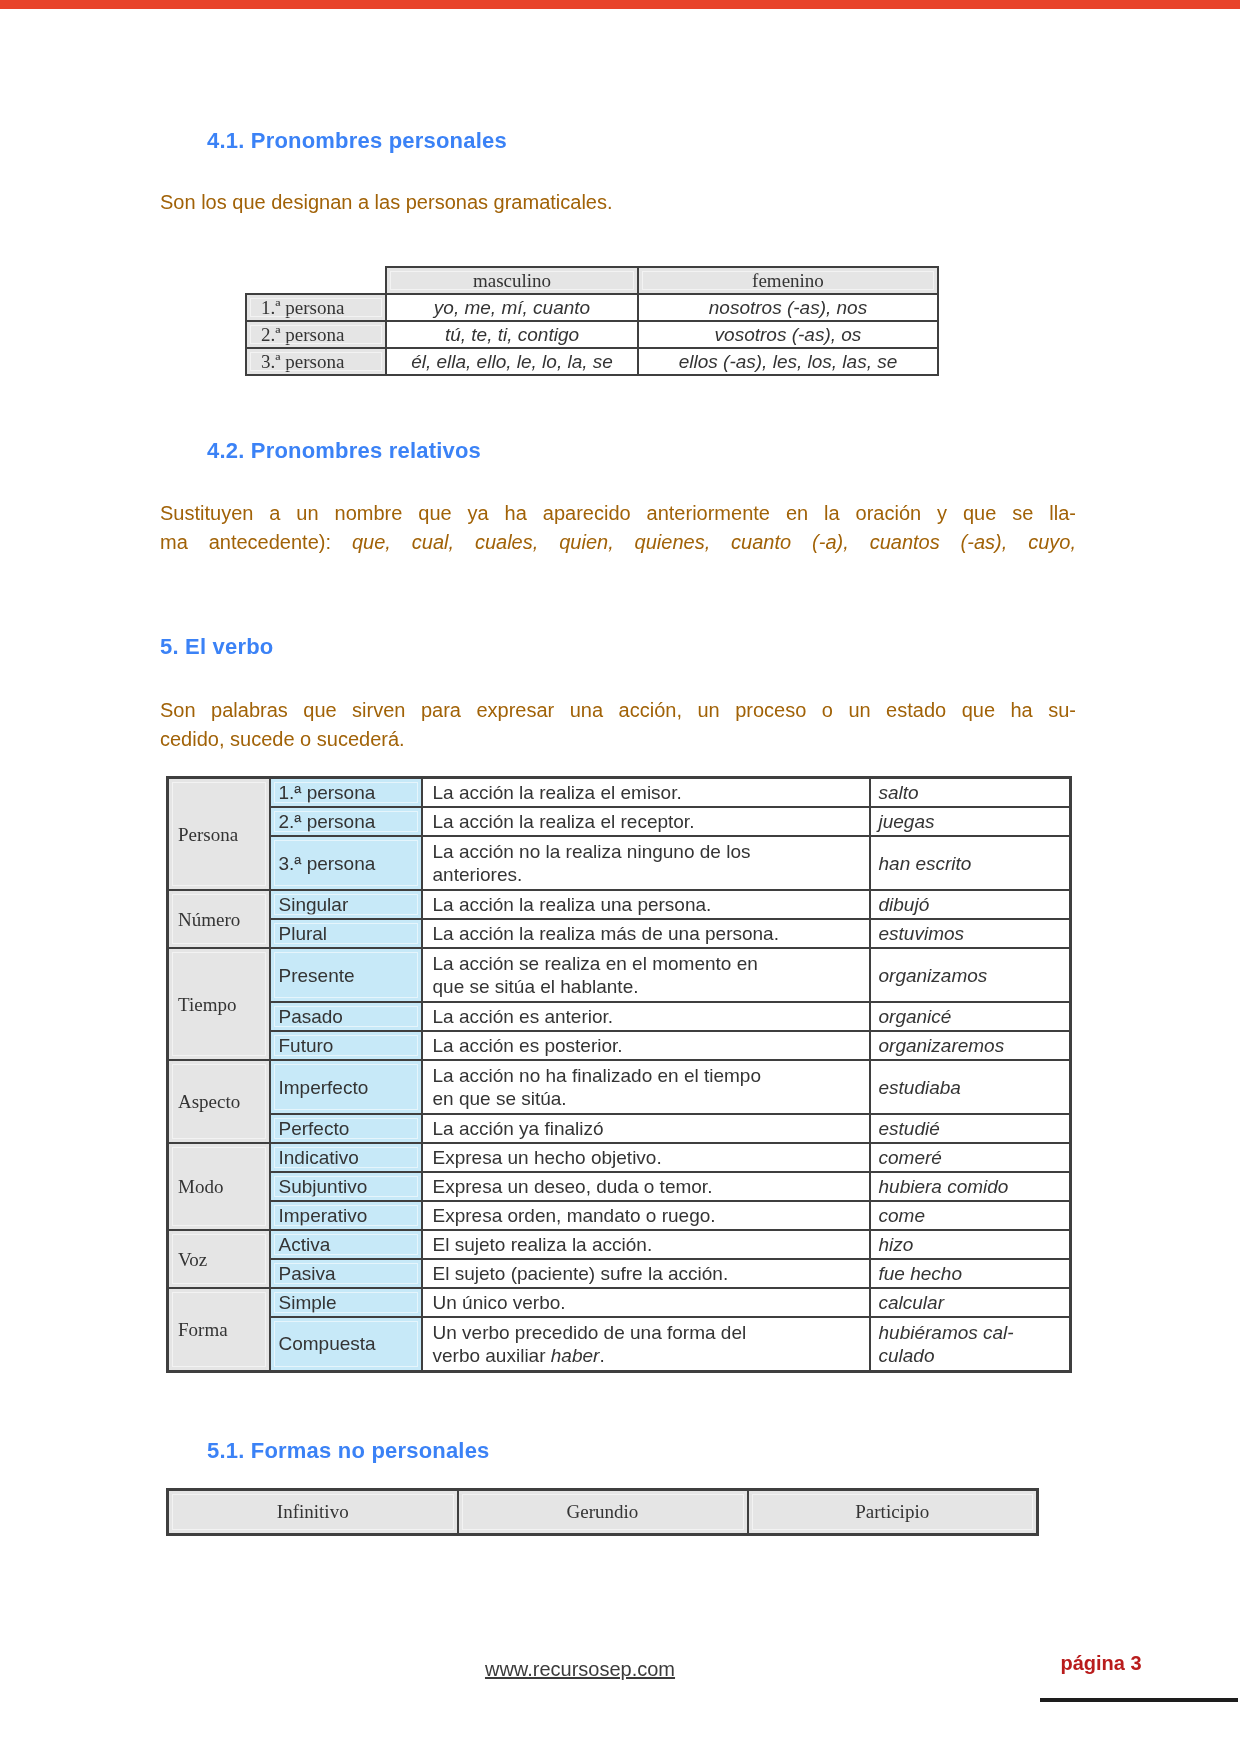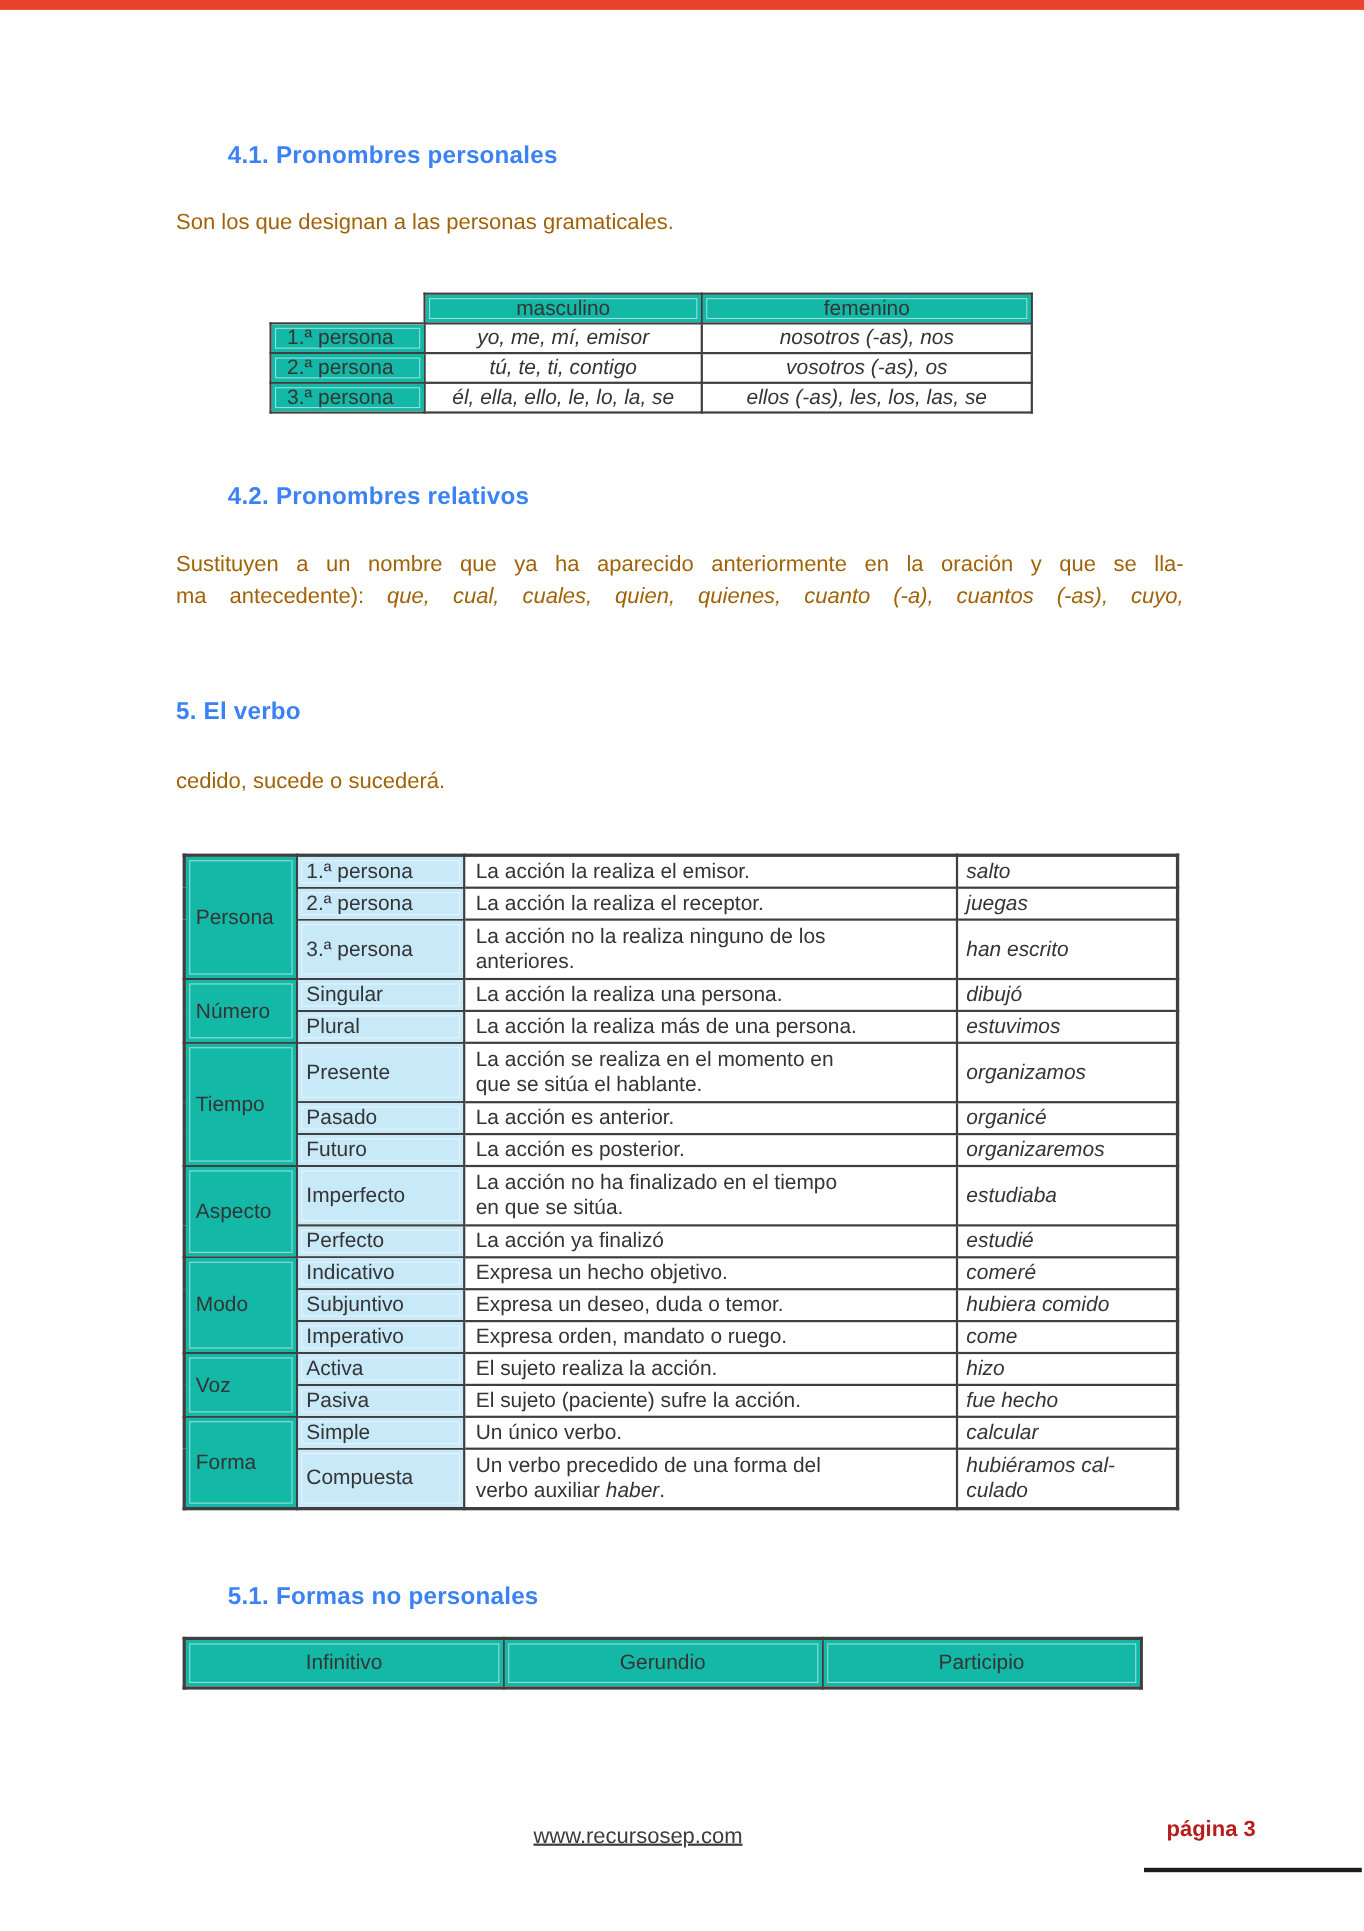--- a/index.html
+++ b/index.html
@@ -13,21 +13,21 @@
 
   .para { position:absolute; width:916px; font-size:20px; line-height:29px; color:#a16207; }
   .para div.just { text-align:justify; text-align-last:justify; }
   .it { font-style:italic; }
 
   table { border-collapse:collapse; table-layout:fixed; }
   td {
     border:2px solid #3f3f3f; font-size:19px; color:#343434;
     padding:0 8px; vertical-align:middle; position:relative; overflow:hidden;
   }
-  .lav { background:#14b8a6; }
+  .lav { background:#e5e5e5;font-family:Liberation Serif, serif; }
   .blu { background:#c7e9f8; }
   .lav::after, .blu::after {
     content:""; position:absolute; inset:3px;
     border:1px solid rgba(255,255,255,.55); pointer-events:none;
   }
   .nob { border:none; background:transparent; }
   .nob::after { display:none; }
   .ctr { text-align:center; }
   .itc { font-style:italic; }
 
@@ -68,21 +68,21 @@
         <col style="width:300px">
       </colgroup>
     <tbody>
         <tr>
       <td class="nob"></td>
       <td class="lav ctr">masculino</td>
       <td class="lav ctr">femenino</td>
     </tr>
     <tr>
       <td class="lav" style="padding-left:14px">1.ª persona</td>
-      <td class="ctr itc">yo, me, mí, emisor</td>
+      <td class="ctr itc">yo, me, mí, cuanto</td>
       <td class="ctr itc">nosotros (-as), nos</td>
     </tr>
     <tr>
       <td class="lav" style="padding-left:14px">2.ª persona</td>
       <td class="ctr itc">tú, te, ti, contigo</td>
       <td class="ctr itc">vosotros (-as), os</td>
     </tr>
     <tr>
       <td class="lav" style="padding-left:14px">3.ª persona</td>
       <td class="ctr itc">él, ella, ello, le, lo, la, se</td>
@@ -92,20 +92,21 @@
     </table>
 
   <div class="hblue" style="left:207px; top:438px;">4.2. Pronombres relativos</div>
   <div class="para" style="left:160px; top:499px;">
       <div class="just"><span>Sustituyen a un nombre que ya ha aparecido anteriormente en la oración y que se lla-</span></div>
       <div class="just"><span>ma antecedente): </span><span class="it">que, cual, cuales, quien, quienes, cuanto (-a), cuantos (-as), cuyo,</span></div>
     </div>
 
   <div class="hblue" style="left:160px; top:634px;">5. El verbo</div>
   <div class="para" style="left:160px; top:696px;">
+      <div class="just"><span>Son palabras que sirven para expresar una acción, un proceso o un estado que ha su-</span></div>
       <div><span>cedido, sucede o sucederá.</span></div>
     </div>
 
   <table id="tverb">
     <colgroup>
         <col style="width:102px">
         <col style="width:152px">
         <col style="width:448px">
         <col style="width:201px">
       </colgroup>

